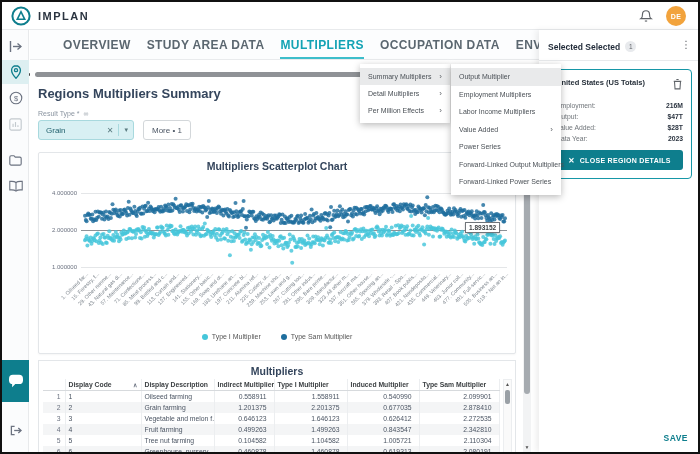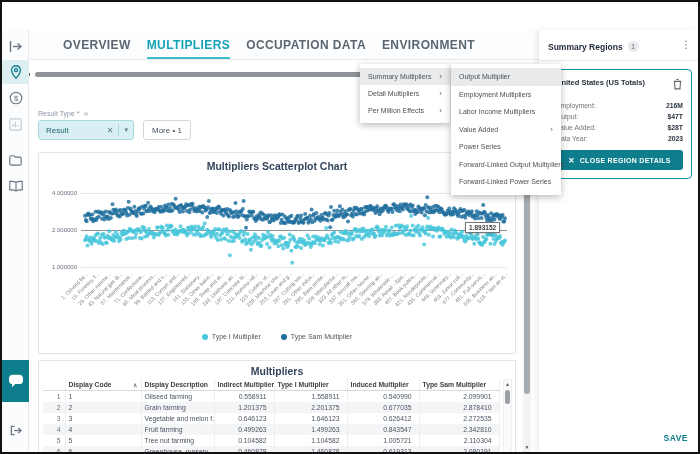--- a/index.html
+++ b/index.html
@@ -102,20 +102,37 @@
   .menu1 .menu-item { height:17px; }
   .menu2 .menu-item { height:17.5px; }
   .menu-item.active { background:#e9eaeb; }
   .menu-arrow { font-size:8px; color:#5f6368; margin-left:6px; }
 </style>
 </head>
 <body>
 
 <div class="frame">
 
+  <div class="topbar">
+    <div class="logo">
+      <svg width="20" height="20" viewBox="0 0 20 20">
+        <circle cx="10" cy="10" r="8.6" fill="none" stroke="#0e7e8d" stroke-width="2"></circle>
+        <path d="M10 4 L15 14 L5 14 Z" fill="#0e7e8d"></path>
+        <path d="M10 7.5 L12.4 12.5 L7.6 12.5 Z" fill="#fff"></path>
+      </svg>
+    </div>
+    <div class="brand">IMPLAN</div>
+    <div class="bell">
+      <svg width="14" height="14" viewBox="0 0 24 24" fill="none" stroke="currentColor" stroke-width="2">
+        <path d="M18 9a6 6 0 10-12 0c0 6-2.5 7.5-2.5 7.5h17S18 15 18 9z"></path>
+        <path d="M10.3 20a2 2 0 003.4 0"></path>
+      </svg>
+    </div>
+    <div class="avatar">DE</div>
+  </div>
 
   <div class="sidebar">
     <div class="side-ic" style="top:4px;">
       <svg width="13" height="11" viewBox="0 0 13 11" stroke="currentColor" stroke-width="1.4" fill="none">
         <line x1="1.5" y1="0" x2="1.5" y2="11"></line>
           <line x1="4" y1="5.5" x2="12" y2="5.5"></line>
           <path d="M8.5 2.5 L12 5.5 L8.5 8.5"></path>
       </svg>
     </div>
     <div class="side-ic active" style="top:30px;">
@@ -159,31 +176,33 @@
       <svg width="12" height="11" viewBox="0 0 13 11" stroke="currentColor" stroke-width="1.4" fill="none">
         <path d="M5 1 H1.5 V10 H5"></path>
           <line x1="4.5" y1="5.5" x2="12" y2="5.5"></line>
           <path d="M9 2.8 L12 5.5 L9 8.2"></path>
       </svg>
     </div>
   </div>
 
   <div class="tabbar">
       <div class="tab">OVERVIEW</div>
+      <div class="tab">STUDY AREA DATA</div>
       <div class="tab active">MULTIPLIERS</div>
       <div class="tab">OCCUPATION DATA</div>
       <div class="tab">ENVIRONMENT</div>
     </div>
 
   <div class="hscroll-arrow">◂</div>
   <div class="hscroll"></div>
 
+  <div class="page-title">Regions Multipliers Summary</div>
   <div class="result-label"><span>Result Type *</span><span class="link-ic">∞</span></div>
   <div class="chip">
-    <span class="chip-text">Result</span>
+    <span class="chip-text">Grain</span>
     <span class="chip-x">✕</span>
     <span class="chip-sep"></span>
     <span class="chip-caret">▾</span>
   </div>
   <div class="more-btn">More • 1</div>
 
   <div class="chart-card">
     <div class="chart-title">Multipliers Scatterplot Chart</div>
     <div class="gridline" style="top:40px;"></div>
     <div class="gridline dark" style="top:77px;"></div>
@@ -1375,21 +1394,21 @@
     </table>
     <div class="tbl-scroll">
       <div class="up">▲</div>
       <div class="tbl-thumb"></div>
 
     </div>
   </div>
 
   <div class="regions-panel">
     <div class="rp-header">
-      <span>Summary Regions</span>
+      <span>Selected Selected</span>
       <span class="rp-badge">1</span>
     </div>
     <div class="rp-kebab">⋮</div>
     <div class="rp-divider"></div>
     <div class="region-card">
       <div class="rc-title">United States (US Totals)</div>
       <div class="rc-trash">
         <svg width="11" height="12" viewBox="0 0 14 16" fill="none" stroke="currentColor" stroke-width="1.4">
           <path d="M2 4.5 H12 M5.5 2 h3 M3 4.5 l.7 10 h6.6 l.7-10"></path>
         </svg>

